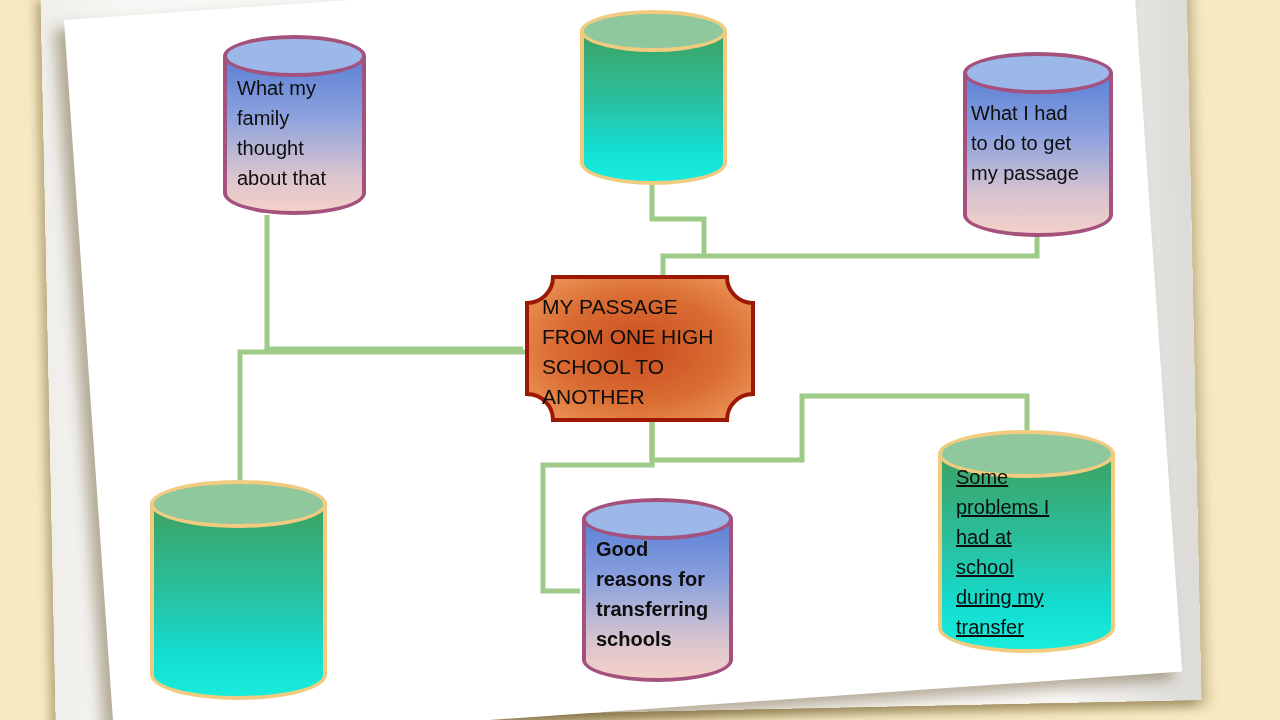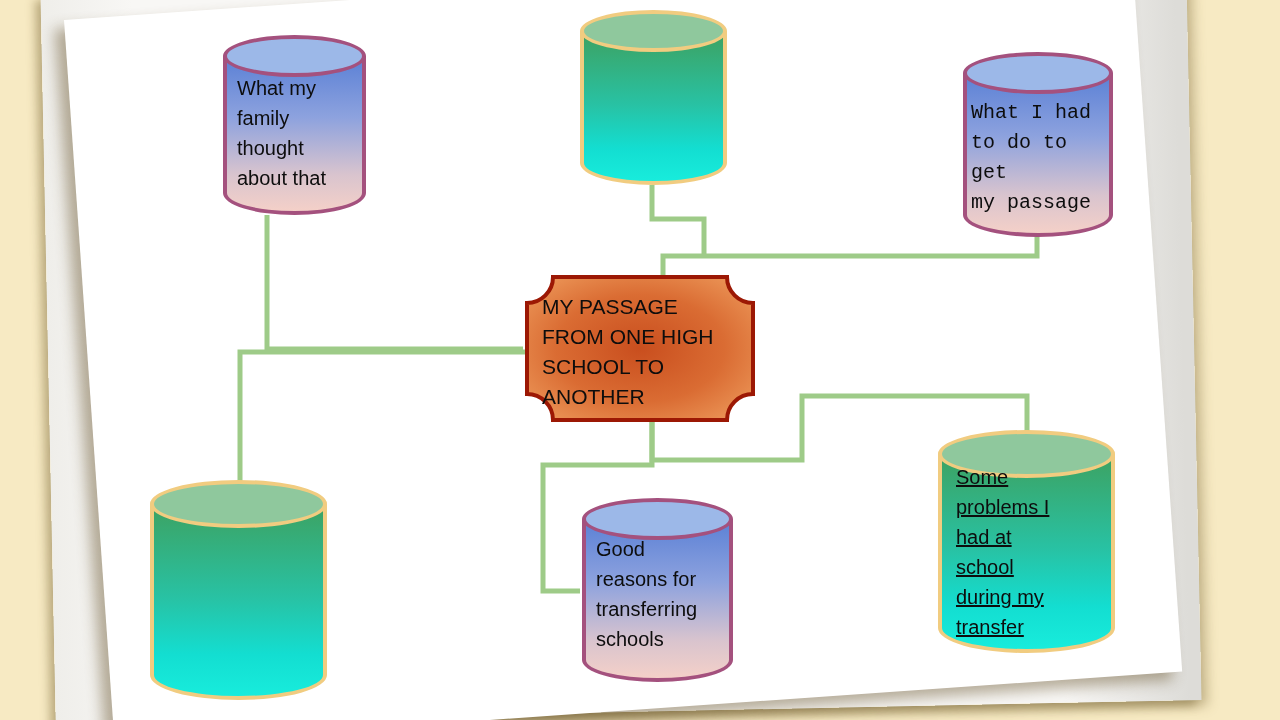--- a/index.html
+++ b/index.html
@@ -85,34 +85,34 @@
 </div>
 
 <div class="cyl small green-cyan" style="left:580px;top:10px;width:147px;height:175px;">
   <div class="body"></div>
   <div class="cap"></div>
 </div>
 
 <div class="cyl small blue-pink" style="left:963px;top:52px;width:150px;height:185px;">
   <div class="body"></div>
   <div class="cap"></div>
-  <div class="label" style="left:8px;top:46px;width:138px;font-family:Liberation Mono, monospace;">What I had
+  <div class="label" style="left:8px;top:46px;width:138px;">What I had
 to do to get
 my passage</div>
 </div>
 
 <div class="cyl large green-cyan" style="left:150px;top:480px;width:177px;height:220px;">
   <div class="body"></div>
   <div class="cap"></div>
 </div>
 
 <div class="cyl small blue-pink" style="left:582px;top:498px;width:151px;height:184px;">
   <div class="body"></div>
   <div class="cap"></div>
-  <div class="label" style="left:14px;top:36px;width:128px;">Good
+  <div class="label" style="left:14px;top:36px;width:128px;font-weight:bold;">Good
 reasons for
 transferring
 schools</div>
 </div>
 
 <div class="cyl large green-cyan" style="left:938px;top:430px;width:177px;height:223px;">
   <div class="body"></div>
   <div class="cap"></div>
   <div class="label" style="left:18px;top:32px;width:140px;text-decoration:underline;">Some
 problems I

